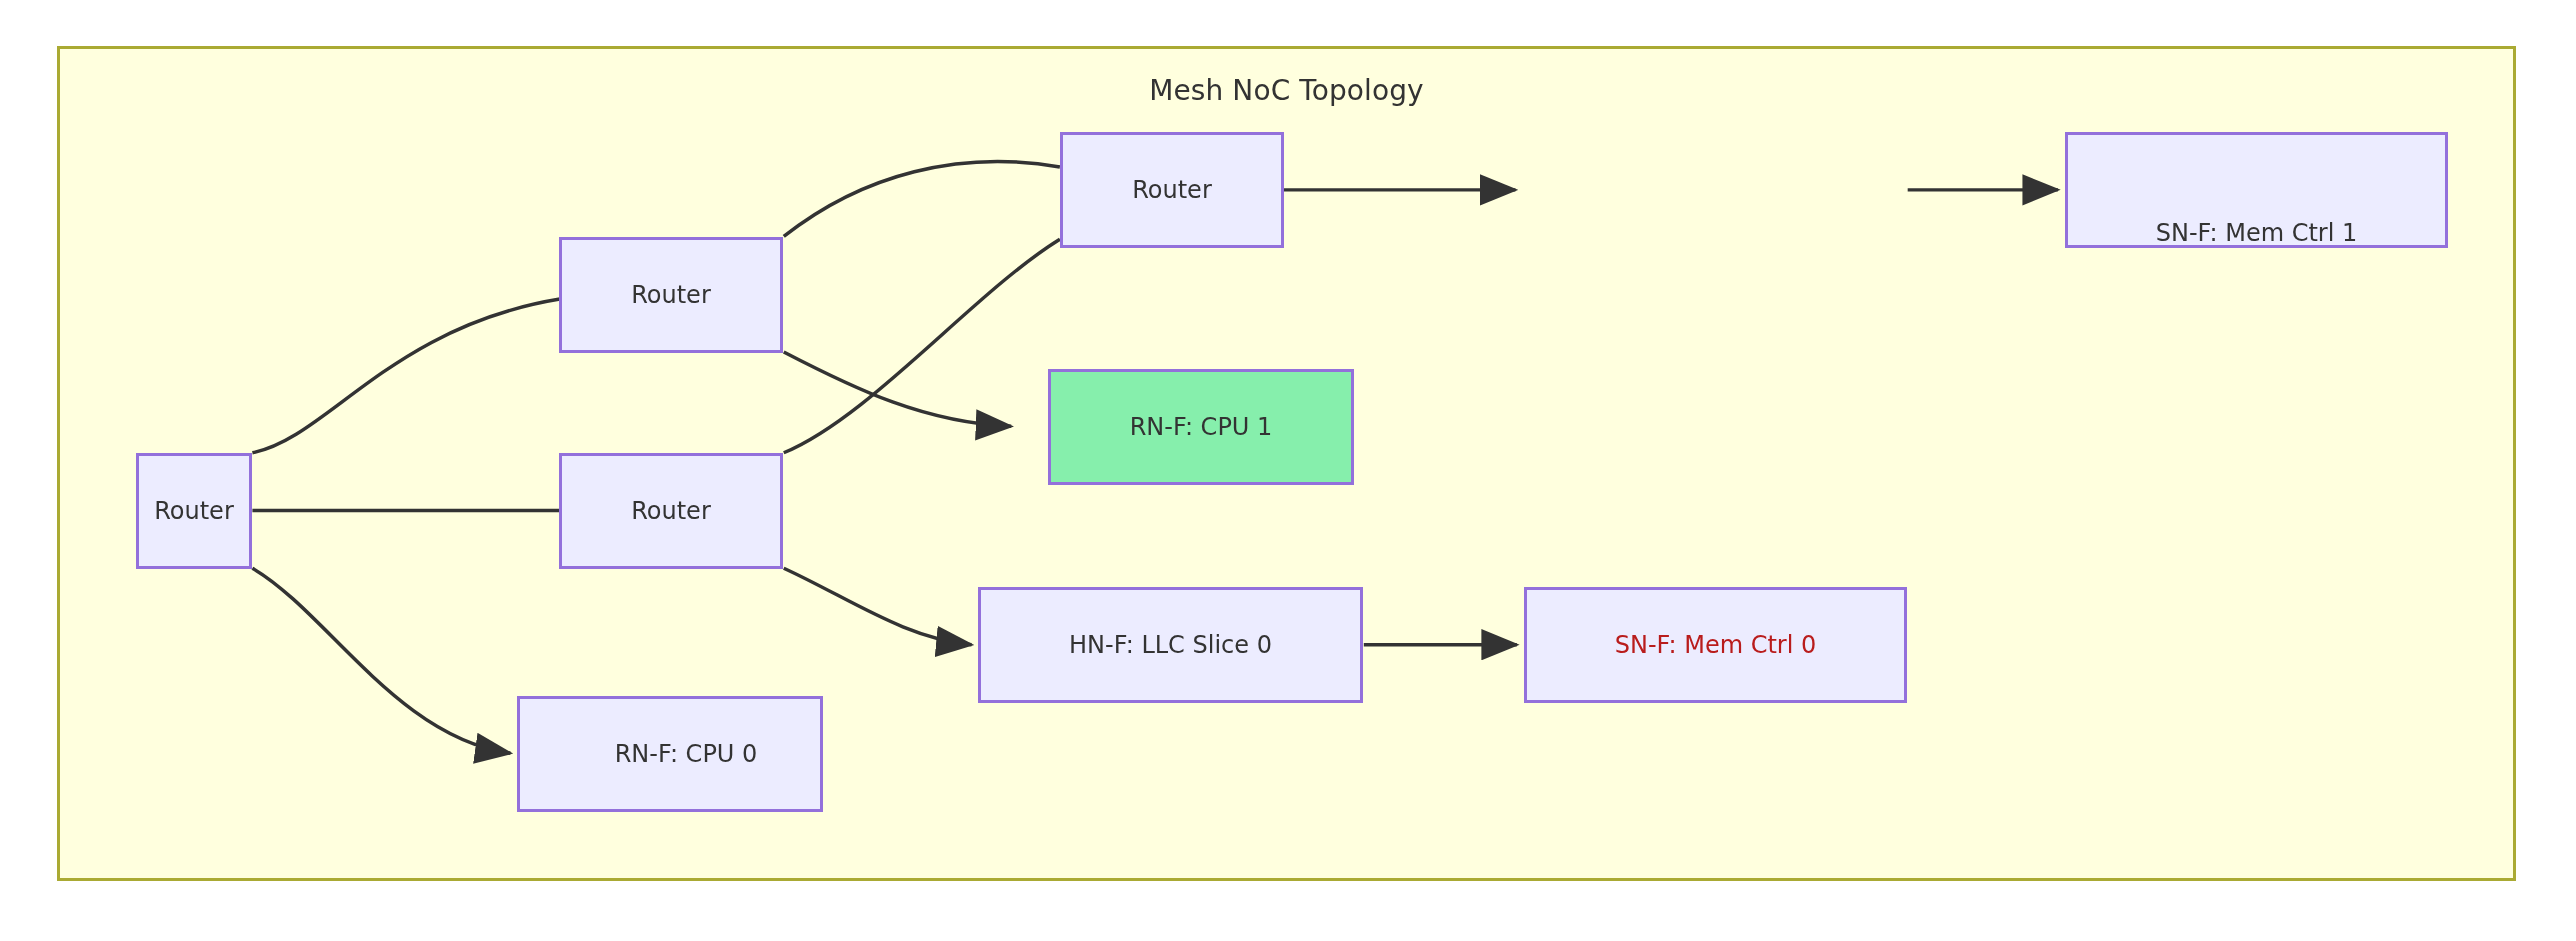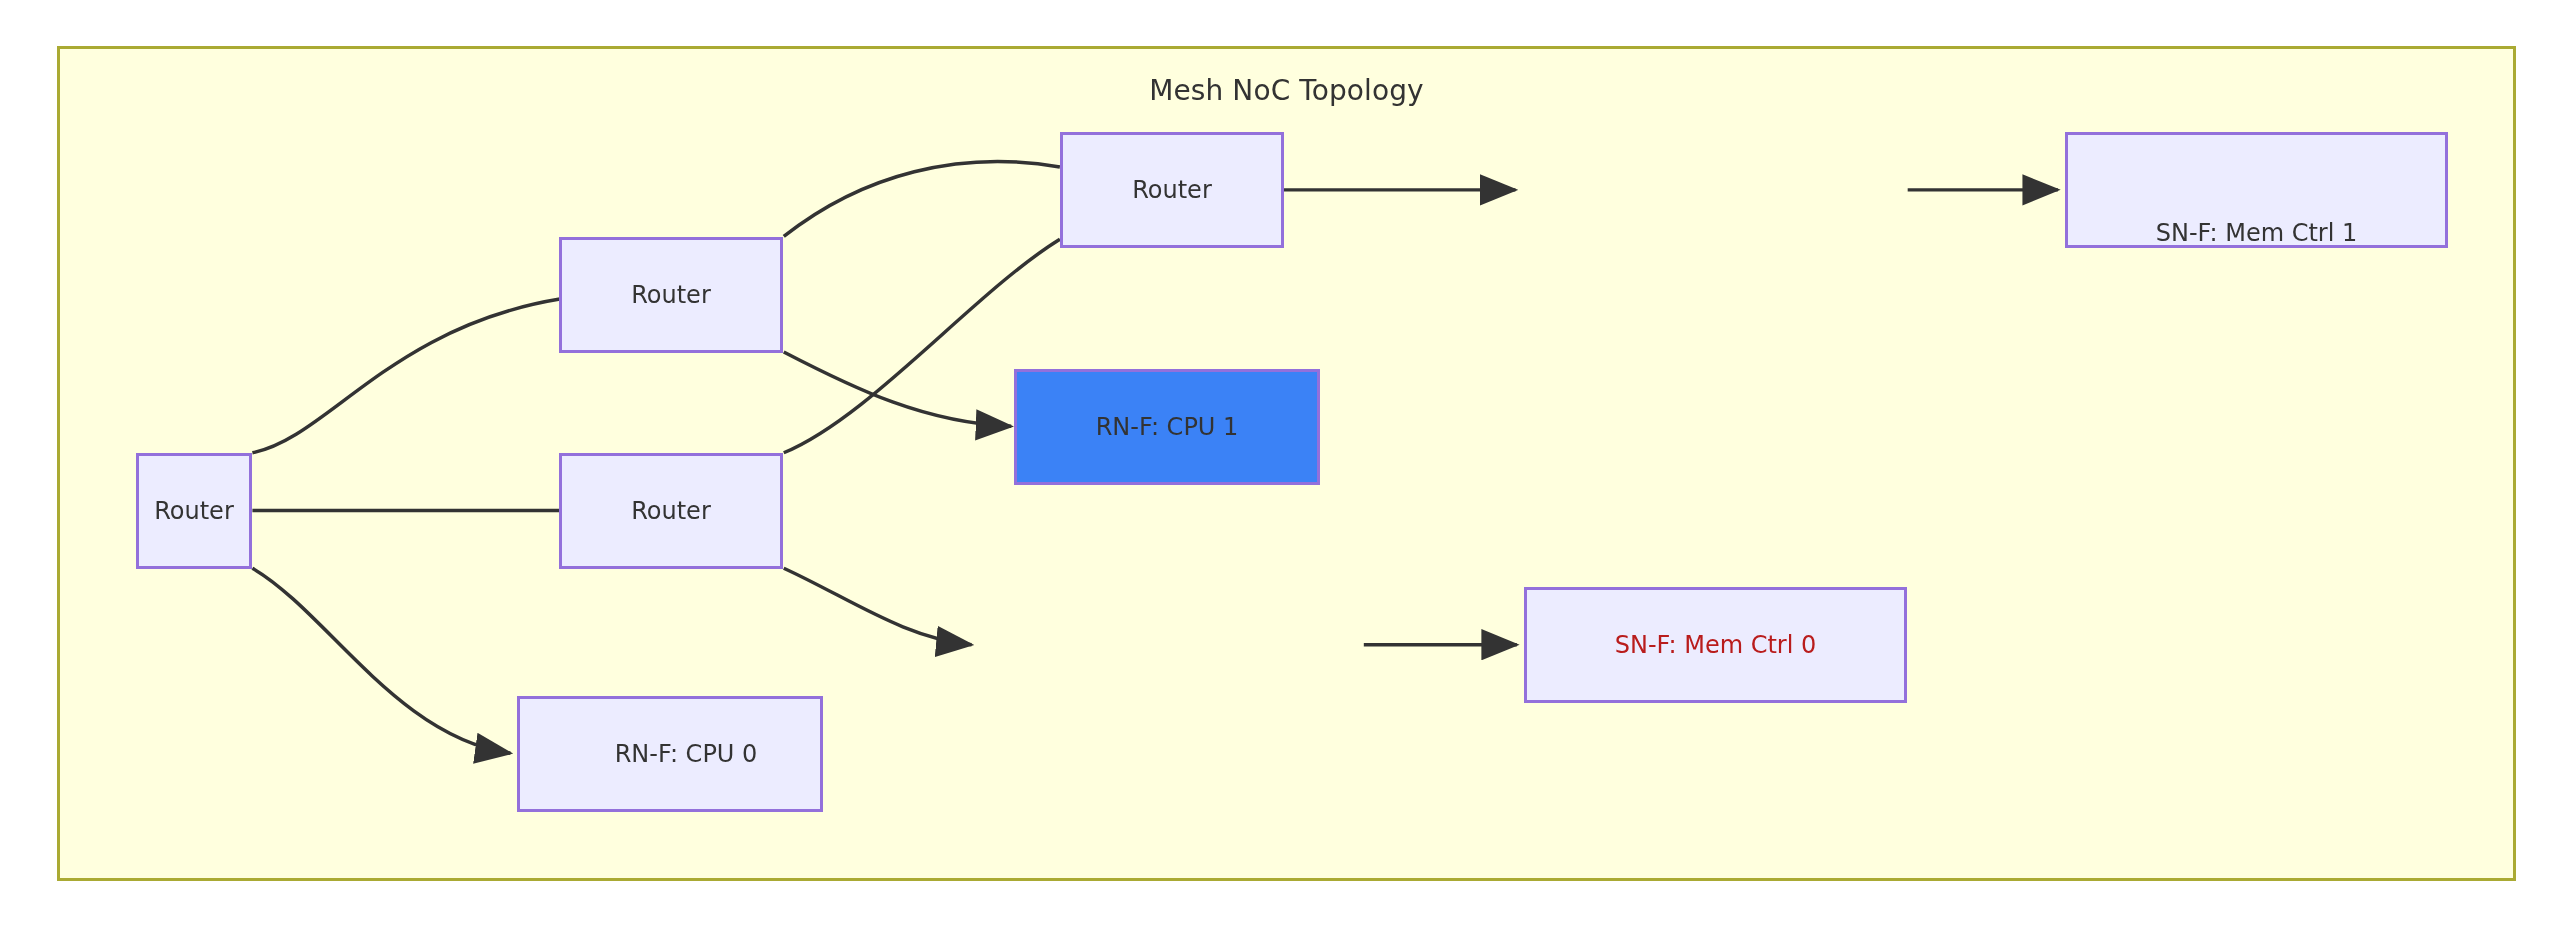--- a/index.html
+++ b/index.html
@@ -113,25 +113,28 @@
   </div>
   <div class="node" id="node-router2" style="left: 559px; top: 237px; width: 224px; height: 116px; background: rgb(236, 236, 255); border-color: rgb(147, 112, 219); color: rgb(51, 51, 51);">
     <span class="node-label">Router</span>
   </div>
   <div class="node" id="node-router3" style="left: 559px; top: 453px; width: 224px; height: 116px; background: rgb(236, 236, 255); border-color: rgb(147, 112, 219); color: rgb(51, 51, 51);">
     <span class="node-label">Router</span>
   </div>
   <div class="node" id="node-router1" style="left: 1060px; top: 132px; width: 224px; height: 116px; background: rgb(236, 236, 255); border-color: rgb(147, 112, 219); color: rgb(51, 51, 51);">
     <span class="node-label">Router</span>
   </div>
-  <div class="node" id="node-cpu1" style="left: 1014px; top: 369px; width: 306px; height: 116px; background: #3b82f6; border-color: rgb(147, 112, 219); color: rgb(51, 51, 51);">
+  <div class="node" id="node-cpu1" style="left: 1048px; top: 369px; width: 306px; height: 116px; background: #86efac; border-color: rgb(147, 112, 219); color: rgb(51, 51, 51);">
     <span class="node-label">RN-F: CPU 1</span>
   </div>
   <div class="node" id="node-cpu0" style="left: 517px; top: 696px; width: 306px; height: 116px; background: rgb(236, 236, 255); border-color: rgb(147, 112, 219); color: rgb(51, 51, 51); padding-left: 32px;">
     <span class="node-label">RN-F: CPU 0</span>
+  </div>
+  <div class="node" id="node-llc0" style="left: 978px; top: 587px; width: 385px; height: 116px; background: rgb(236, 236, 255); border-color: rgb(147, 112, 219); color: rgb(51, 51, 51);">
+    <span class="node-label">HN-F: LLC Slice 0</span>
   </div>
   <div class="node" id="node-mem0" style="left: 1524px; top: 587px; width: 383px; height: 116px; background: rgb(236, 236, 255); border-color: rgb(147, 112, 219); color: #b91c1c;">
     <span class="node-label">SN-F: Mem Ctrl 0</span>
   </div>
   <div class="node" id="node-mem1" style="left: 2065px; top: 132px; width: 383px; height: 116px; background: rgb(236, 236, 255); border-color: rgb(147, 112, 219); color: rgb(51, 51, 51); align-items: flex-end;">
     <span class="node-label">SN-F: Mem Ctrl 1</span>
   </div>
 
 </div>
 

